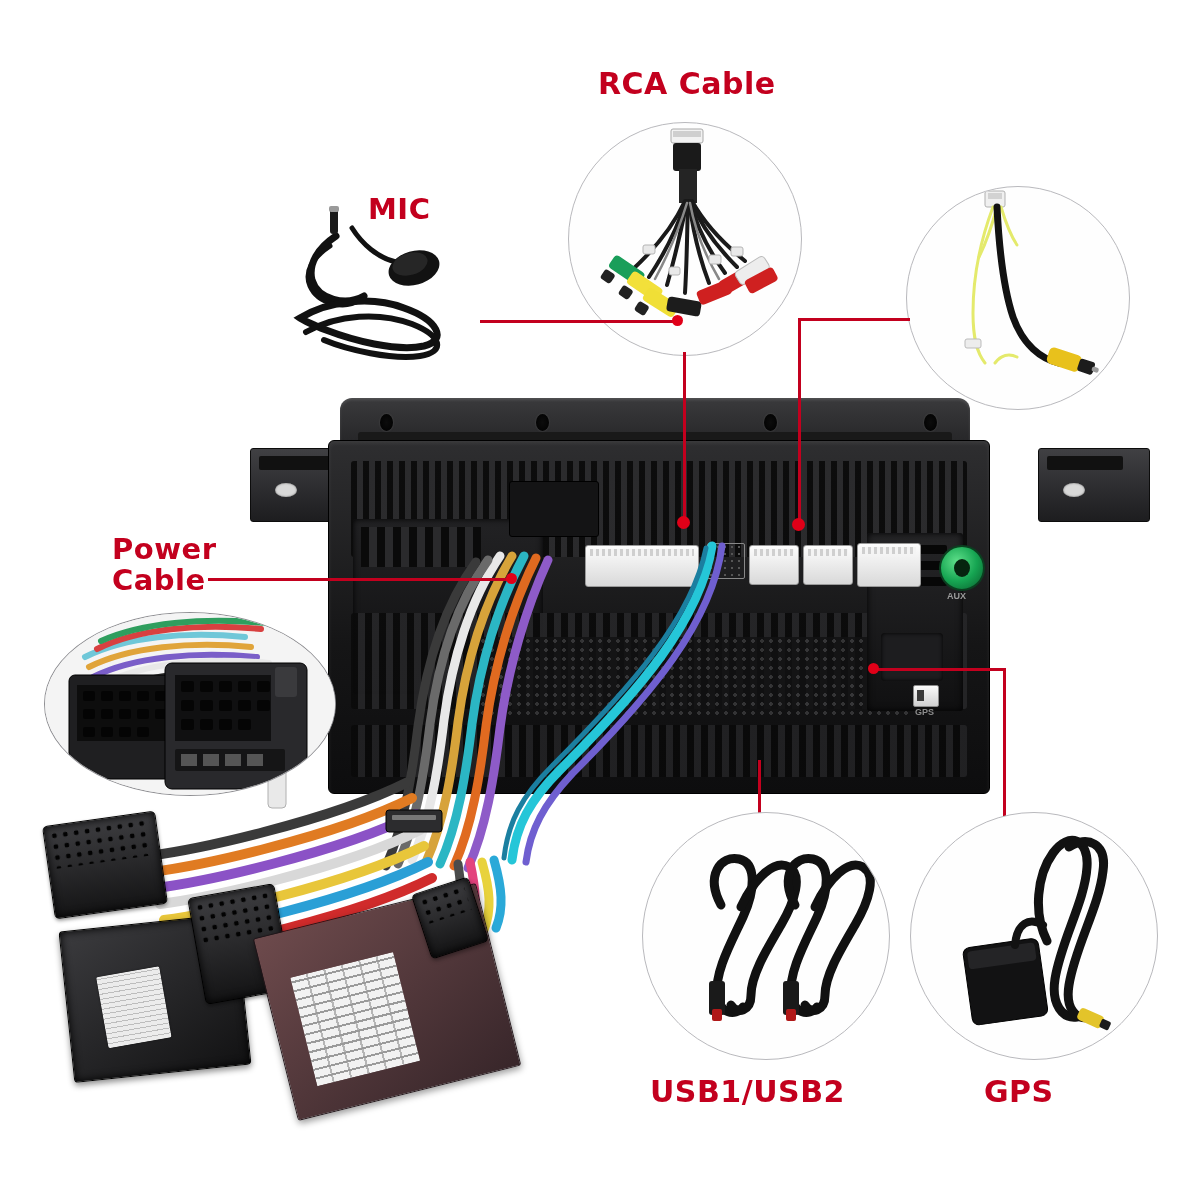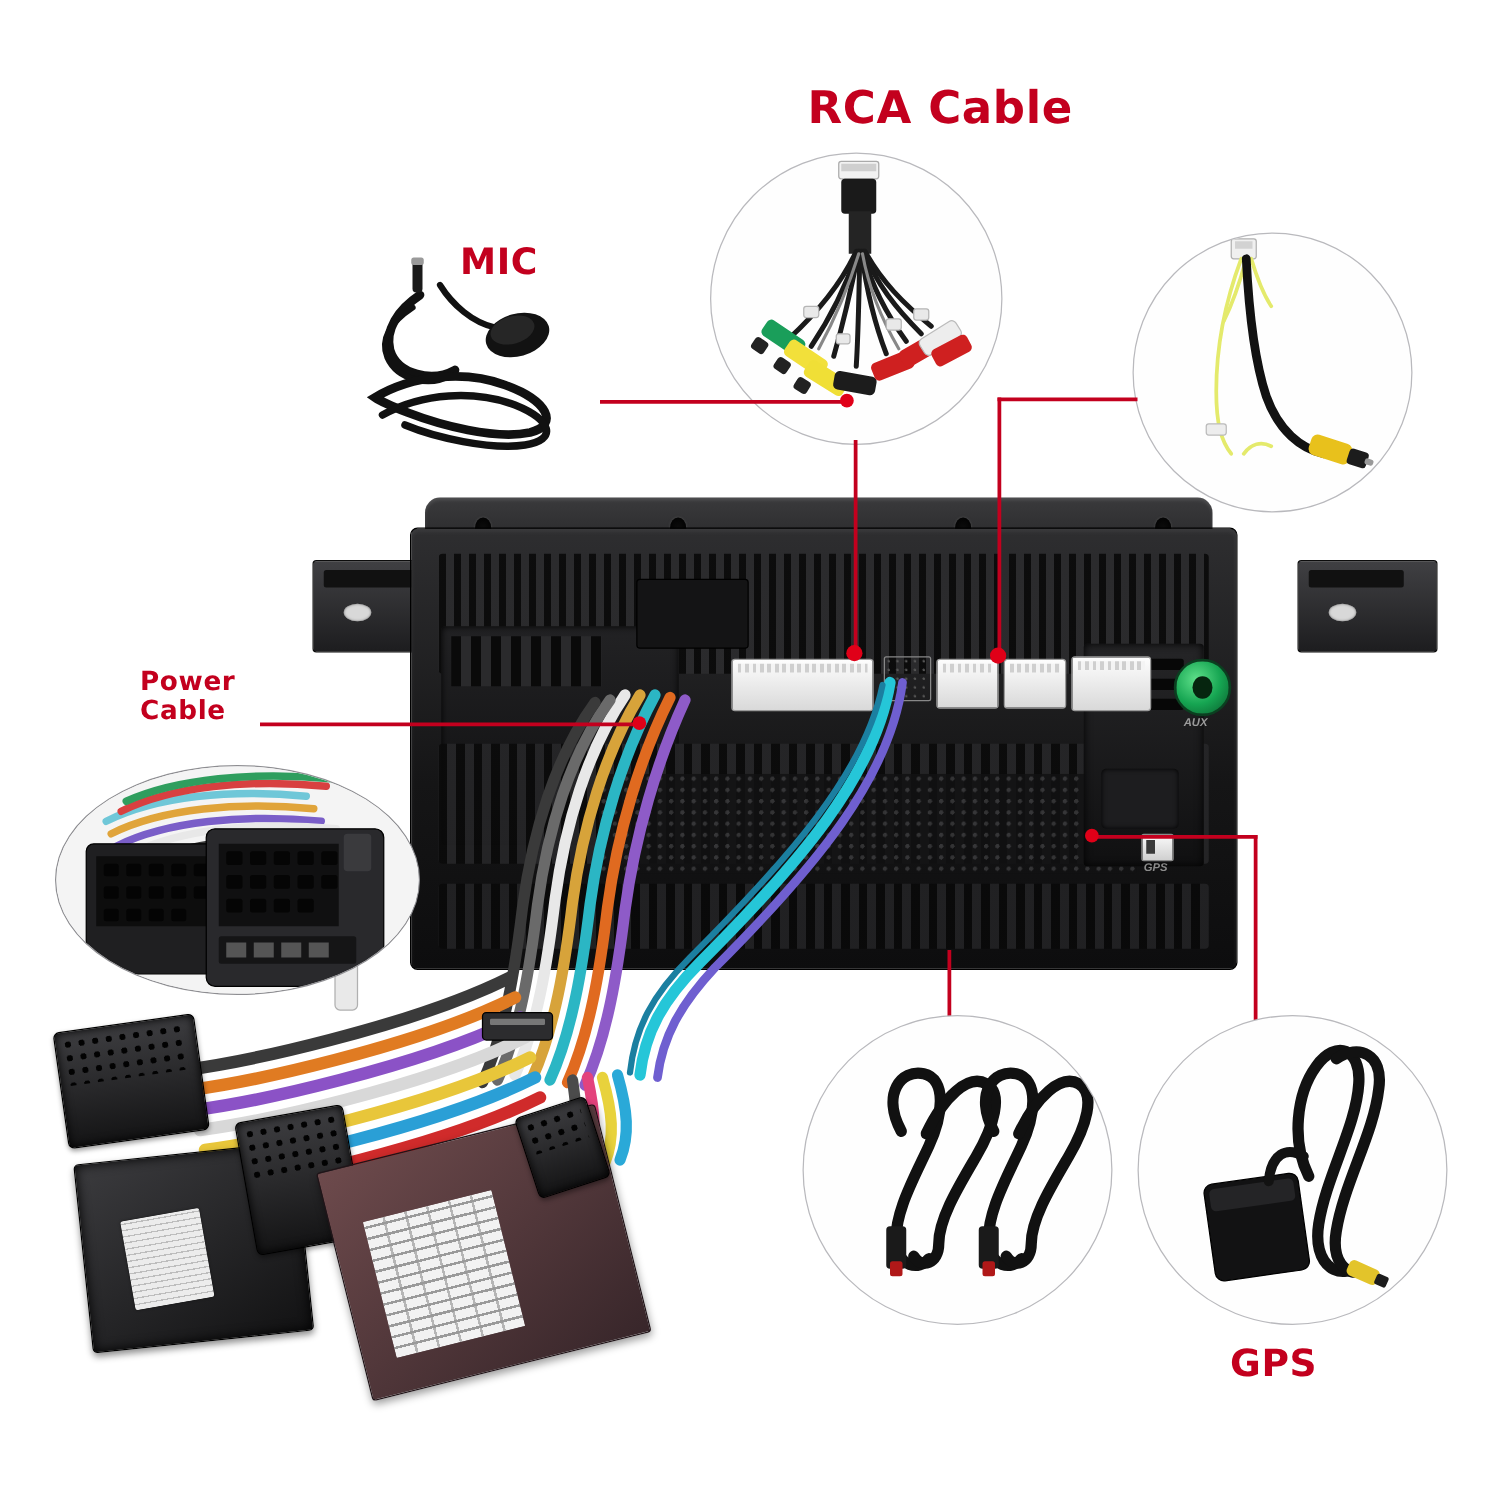--- a/index.html
+++ b/index.html
@@ -59,25 +59,24 @@
   .bracket{
     position:absolute;top:50px;width:110px;height:72px;
     background:linear-gradient(#404043,#1d1d1f);
     border:1px solid #0c0c0c;border-radius:3px;
   }
   .bracket .bhole{position:absolute;left:24px;top:34px;width:22px;height:14px;
     border-radius:50%;background:#d8d8d8;box-shadow:inset 0 0 2px #666;}
   .bracket .bslot{position:absolute;left:8px;top:7px;width:76px;height:14px;
     background:#111;border-radius:2px;}
   .unit-body{
-    position:absolute;left:78px;top:24px;width:660px;height:352px;
+    position:absolute;left:78px;top:42px;width:660px;height:352px;
     background:linear-gradient(#2e2e30,#151516 58%,#0d0d0e);
     border:1px solid #000;border-radius:6px;
     box-shadow:inset 0 2px 4px rgba(255,255,255,.08);
-    font-style:italic;
   }
   .vent-top{
     position:absolute;left:22px;top:20px;right:22px;height:96px;
     background:repeating-linear-gradient(90deg,#0a0a0a 0 6px,#2b2b2d 6px 12px);
     border-radius:3px;opacity:.93;
   }
   .vent-mid{
     position:absolute;left:22px;top:172px;right:22px;height:96px;
     background:repeating-linear-gradient(90deg,#0a0a0a 0 7px,#262628 7px 14px);
     border-radius:3px;opacity:.9;
@@ -296,21 +295,21 @@
     </g>
 
     <rect x="330" y="208" width="8" height="26" rx="3" fill="#1a1a1a"></rect>
     <rect x="329" y="206" width="10" height="6" rx="2" fill="#9a9a9a"></rect>
 
     <ellipse cx="414" cy="268" rx="26" ry="17" transform="rotate(-16 414 268)" fill="#121212"></ellipse>
     <ellipse cx="410" cy="264" rx="18" ry="11" transform="rotate(-16 410 264)" fill="#262626"></ellipse>
 
   </svg>
 
-  <div class="lbl" style="left:598px;top:68px;font-size:36px;margin-left:48px;">RCA Cable</div>
+  <div class="lbl" style="left:598px;top:68px;font-size:30px;">RCA Cable</div>
 
   <div class="circ" style="left:568px;top:122px;width:232px;height:232px;">
     <svg viewBox="0 0 232 232" width="232" height="232">
 
       <rect x="102" y="6" width="32" height="14" rx="2" fill="#f2f2f2" stroke="#aaa"></rect>
       <rect x="104" y="8" width="28" height="6" fill="#cfcfcf"></rect>
       <rect x="104" y="20" width="28" height="28" rx="3" fill="#1a1a1a"></rect>
       <rect x="110" y="46" width="18" height="34" fill="#242424"></rect>
 
       <g fill="none" stroke="#1a1a1a" stroke-width="4" stroke-linecap="round">
@@ -381,21 +380,21 @@
 
   <div class="lead lead-h" style="left:798px;top:318px;width:112px;"></div>
   <div class="lead lead-v" style="left:798px;top:318px;height:208px;"></div>
   <div class="dot" style="left:792px;top:518px;"></div>
 
   <div class="lbl" style="left:368px;top:194px;font-size:29px;">MIC</div>
 
   <div class="lead lead-h" style="left:480px;top:320px;width:200px;"></div>
   <div class="dot sm" style="left:672px;top:315px;"></div>
 
-  <div class="lbl" style="left:112px;top:534px;font-size:21px;text-align:left;">Power
+  <div class="lbl" style="left:112px;top:534px;font-size:29px;text-align:left;">Power
 Cable</div>
 
   <div class="lead lead-h" style="left:208px;top:578px;width:306px;"></div>
   <div class="dot sm" style="left:506px;top:573px;"></div>
 
   <div class="oval" style="left:44px;top:612px;width:290px;height:182px;">
     <svg viewBox="0 0 290 182" width="290" height="182">
       <rect x="0" y="0" width="290" height="182" fill="#f4f4f4"></rect>
 
       <g stroke-width="6" stroke-linecap="round" fill="none">
@@ -495,20 +494,21 @@
 
       <g>
         <rect x="66" y="168" width="16" height="34" rx="3" fill="#1a1a1a"></rect>
         <rect x="69" y="196" width="10" height="12" rx="2" fill="#b01818"></rect>
         <rect x="140" y="168" width="16" height="34" rx="3" fill="#1a1a1a"></rect>
         <rect x="143" y="196" width="10" height="12" rx="2" fill="#b01818"></rect>
       </g>
     </svg>
   </div>
 
+  <div class="lbl" style="left:650px;top:1076px;font-size:30px;">USB1/USB2</div>
 
   <div class="lead lead-h" style="left:874px;top:668px;width:132px;"></div>
   <div class="lead lead-v" style="left:1003px;top:668px;height:148px;"></div>
   <div class="dot sm" style="left:868px;top:663px;"></div>
 
   <div class="circ" style="left:910px;top:812px;width:246px;height:246px;">
     <svg viewBox="0 0 246 246" width="246" height="246">
 
       <g fill="none" stroke="#121212" stroke-width="9" stroke-linecap="round">
         <path d="M136 128 C 122 100, 126 62, 142 40 C 158 18, 178 26, 176 54

